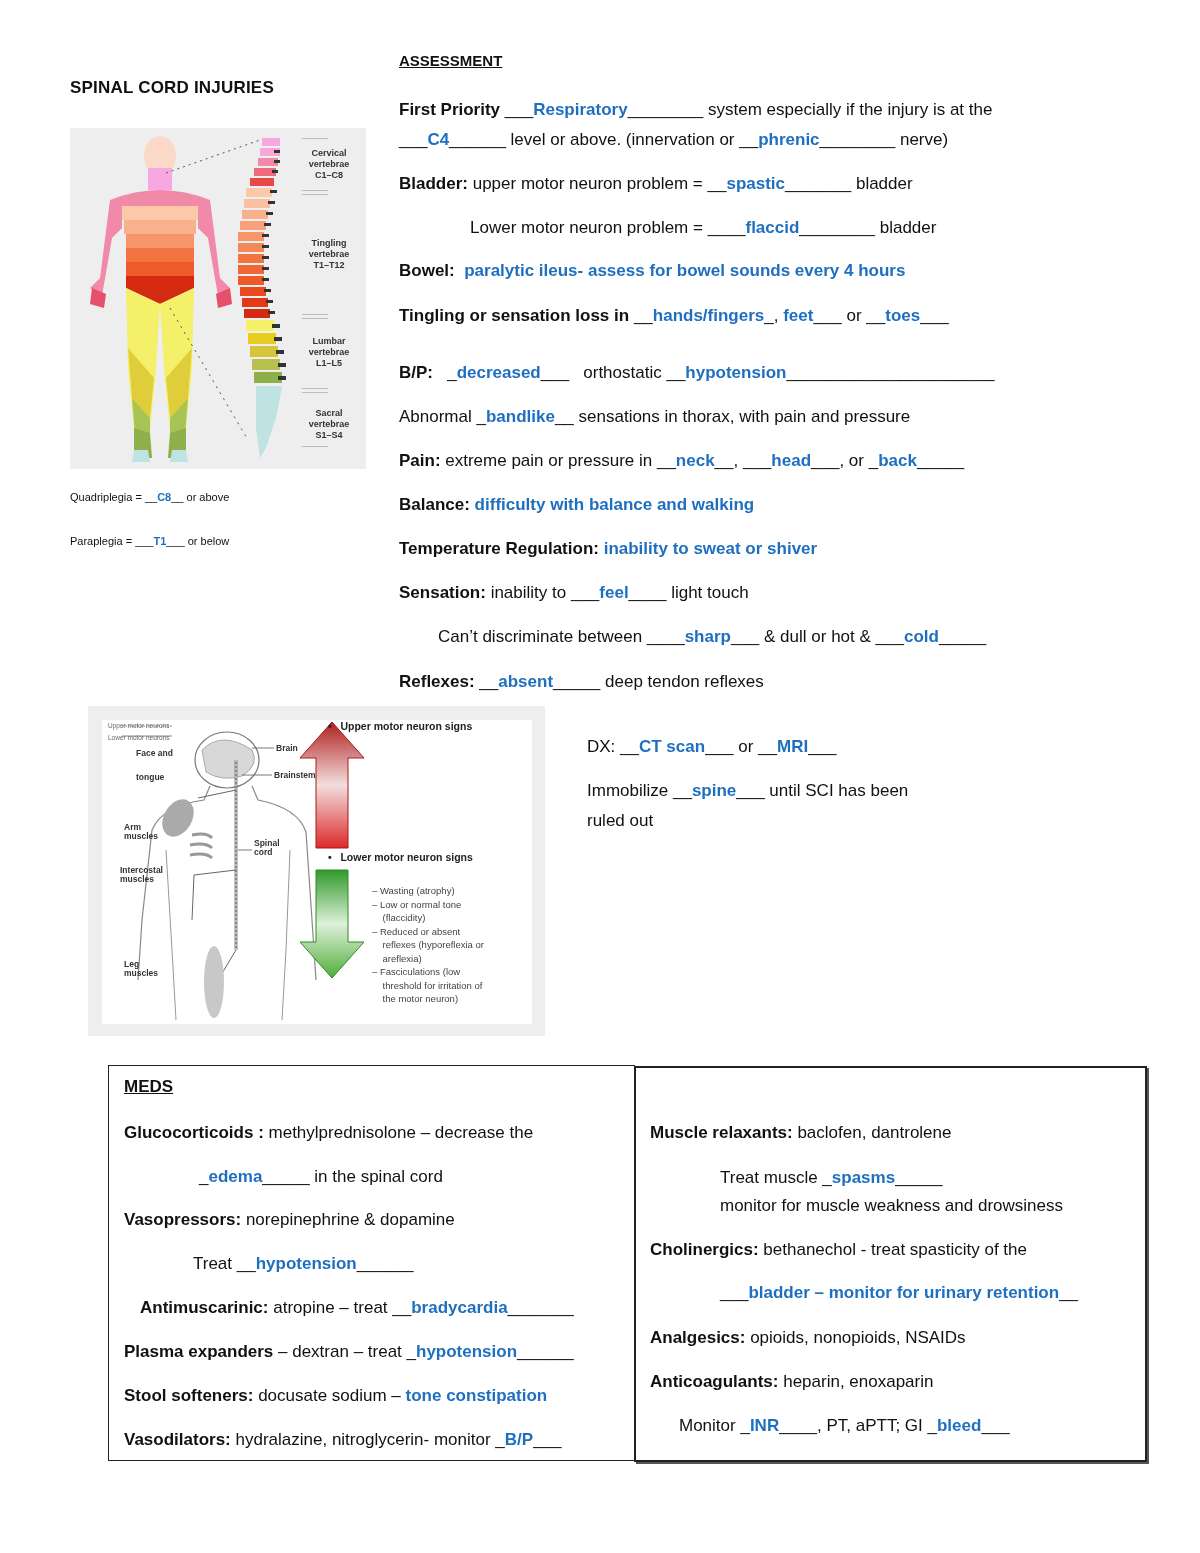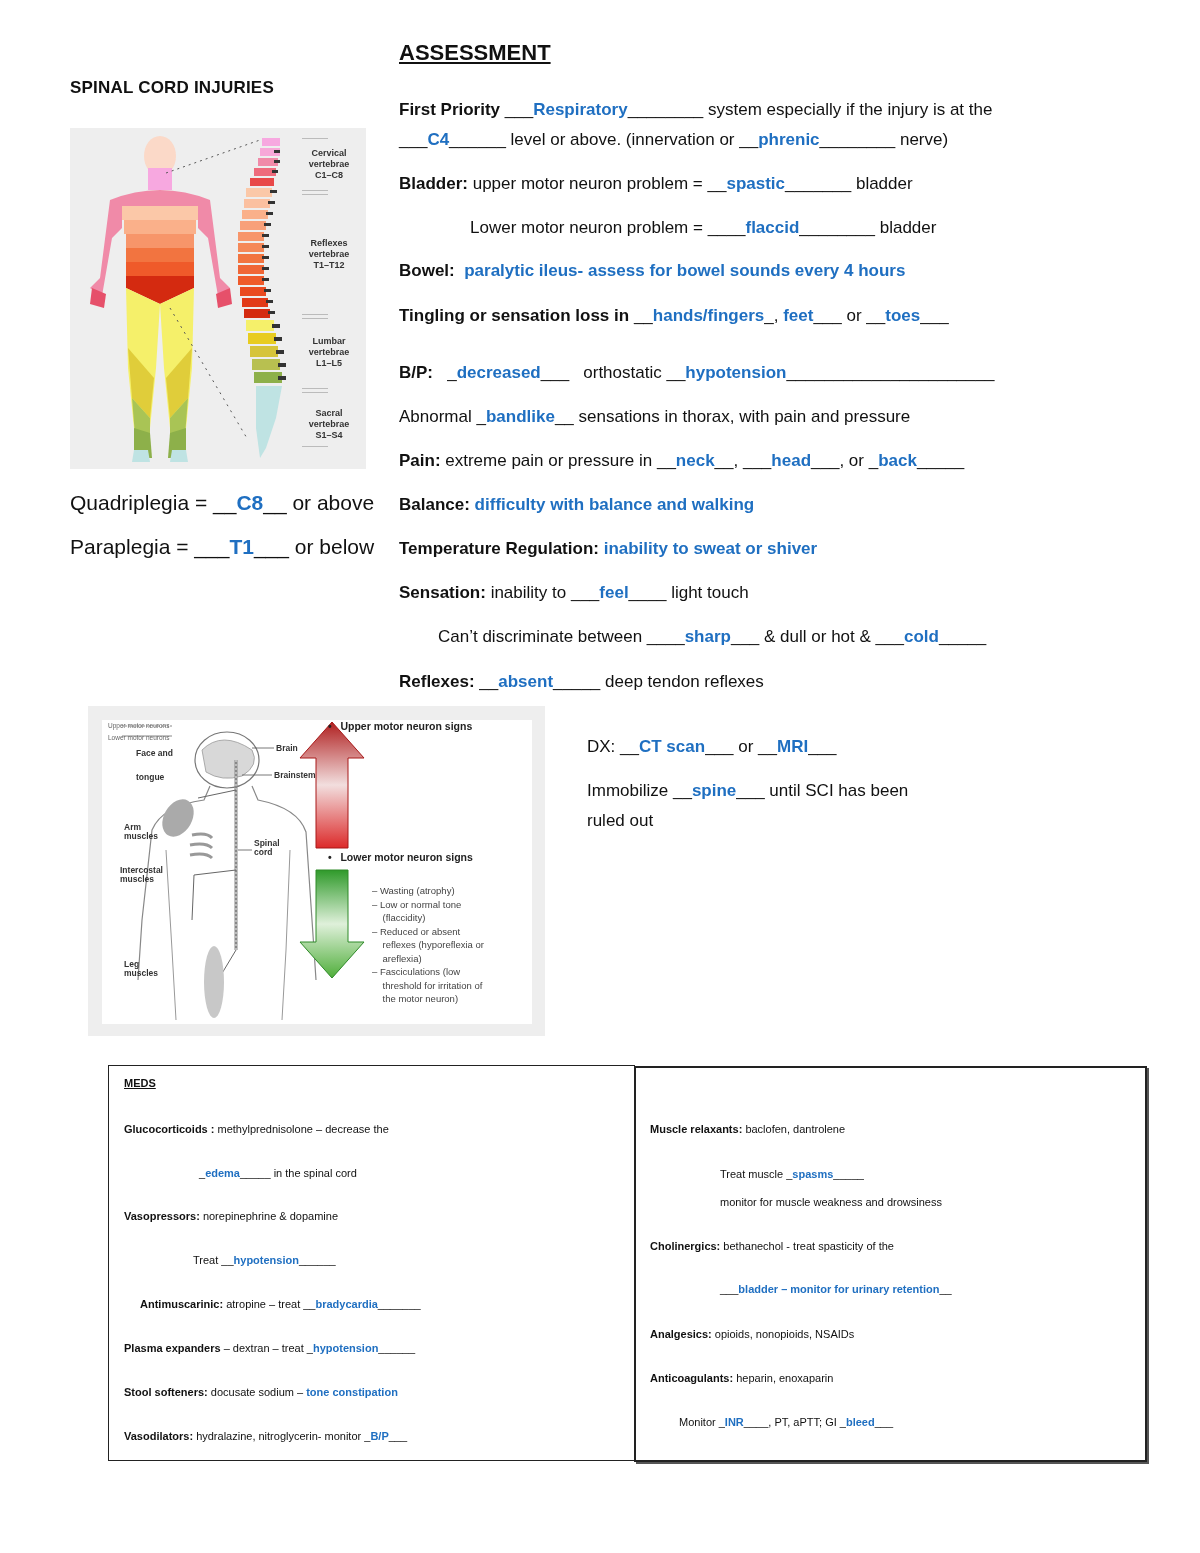--- a/index.html
+++ b/index.html
@@ -18,40 +18,40 @@
 
   
   .title { left: 70px; top: 78px; font-size: 17px; font-weight: bold; letter-spacing: 0.2px; }
 
   
   .dermatome-fig { left: 70px; top: 128px; width: 296px; height: 341px; background: #eeeeee; }
   .spine-label { position: absolute; left: 226px; width: 66px; text-align: center; font-size: 9px; line-height: 11px; color: #333; font-weight: bold; }
   .spine-rule { position: absolute; left: 232px; width: 26px; height: 1px; background: #bbbbbb; }
 
   
-  .classify { left: 70px; font-size: 21px; }
-
-  
-  .assess-head { left: 399px; top: 40px; font-size: 22px; font-weight: bold; text-decoration: underline; }
+  .classify { left: 70px; font-size: 11px; }
+
+  
+  .assess-head { left: 399px; top: 52px; font-size: 15px; font-weight: bold; text-decoration: underline; }
   .line { left: 399px; font-size: 17px; }
 
   
   .mn-fig { left: 88px; top: 706px; width: 457px; height: 330px; background: #eeeeee; }
   .mn-inner { position: absolute; left: 14px; top: 14px; width: 430px; height: 304px; background: #ffffff; }
   .mn-text { position: absolute; font-size: 9.5px; color: #444; line-height: 13.5px; white-space: nowrap; }
   .mn-head { position: absolute; font-size: 10.5px; color: #222; font-weight: bold; white-space: nowrap; }
   .mn-lbl { position: absolute; font-size: 8.5px; color: #333; font-weight: bold; line-height: 9px; white-space: nowrap; }
 
   
   .dx { left: 587px; font-size: 17px; }
 
   
   .box-left { left: 108px; top: 1065px; width: 527px; height: 396px; border: 1.5px solid #222; }
   .box-right { left: 634px; top: 1066px; width: 513px; height: 396px; border: 2px solid #222; box-shadow: 2px 2px 0 #555; }
-  .med { font-size: 11px; }
+  .med { font-size: 17px; }
 </style>
 </head>
 <body>
 
 <div class="abs title">SPINAL CORD INJURIES</div>
 
 <div class="abs dermatome-fig">
   <svg width="296" height="341" viewBox="0 0 296 341">
 
     <ellipse cx="90" cy="28" rx="16" ry="20" fill="#fbd9c8"></ellipse>
@@ -133,21 +133,21 @@
   </svg>
   <div class="spine-rule" style="top:10px"></div>
   <div class="spine-label" style="top:20px">
     <div>Cervical</div>
     <div>vertebrae</div>
     <div>C1–C8</div>
   </div>
   <div class="spine-rule" style="top:62px"></div>
   <div class="spine-rule" style="top:66px"></div>
   <div class="spine-label" style="top:110px">
-    <div>Reflexes</div>
+    <div>Tingling</div>
     <div>vertebrae</div>
     <div>T1–T12</div>
   </div>
   <div class="spine-rule" style="top:186px"></div>
   <div class="spine-rule" style="top:190px"></div>
   <div class="spine-label" style="top:208px">
     <div>Lumbar</div>
     <div>vertebrae</div>
     <div>L1–L5</div>
   </div>

